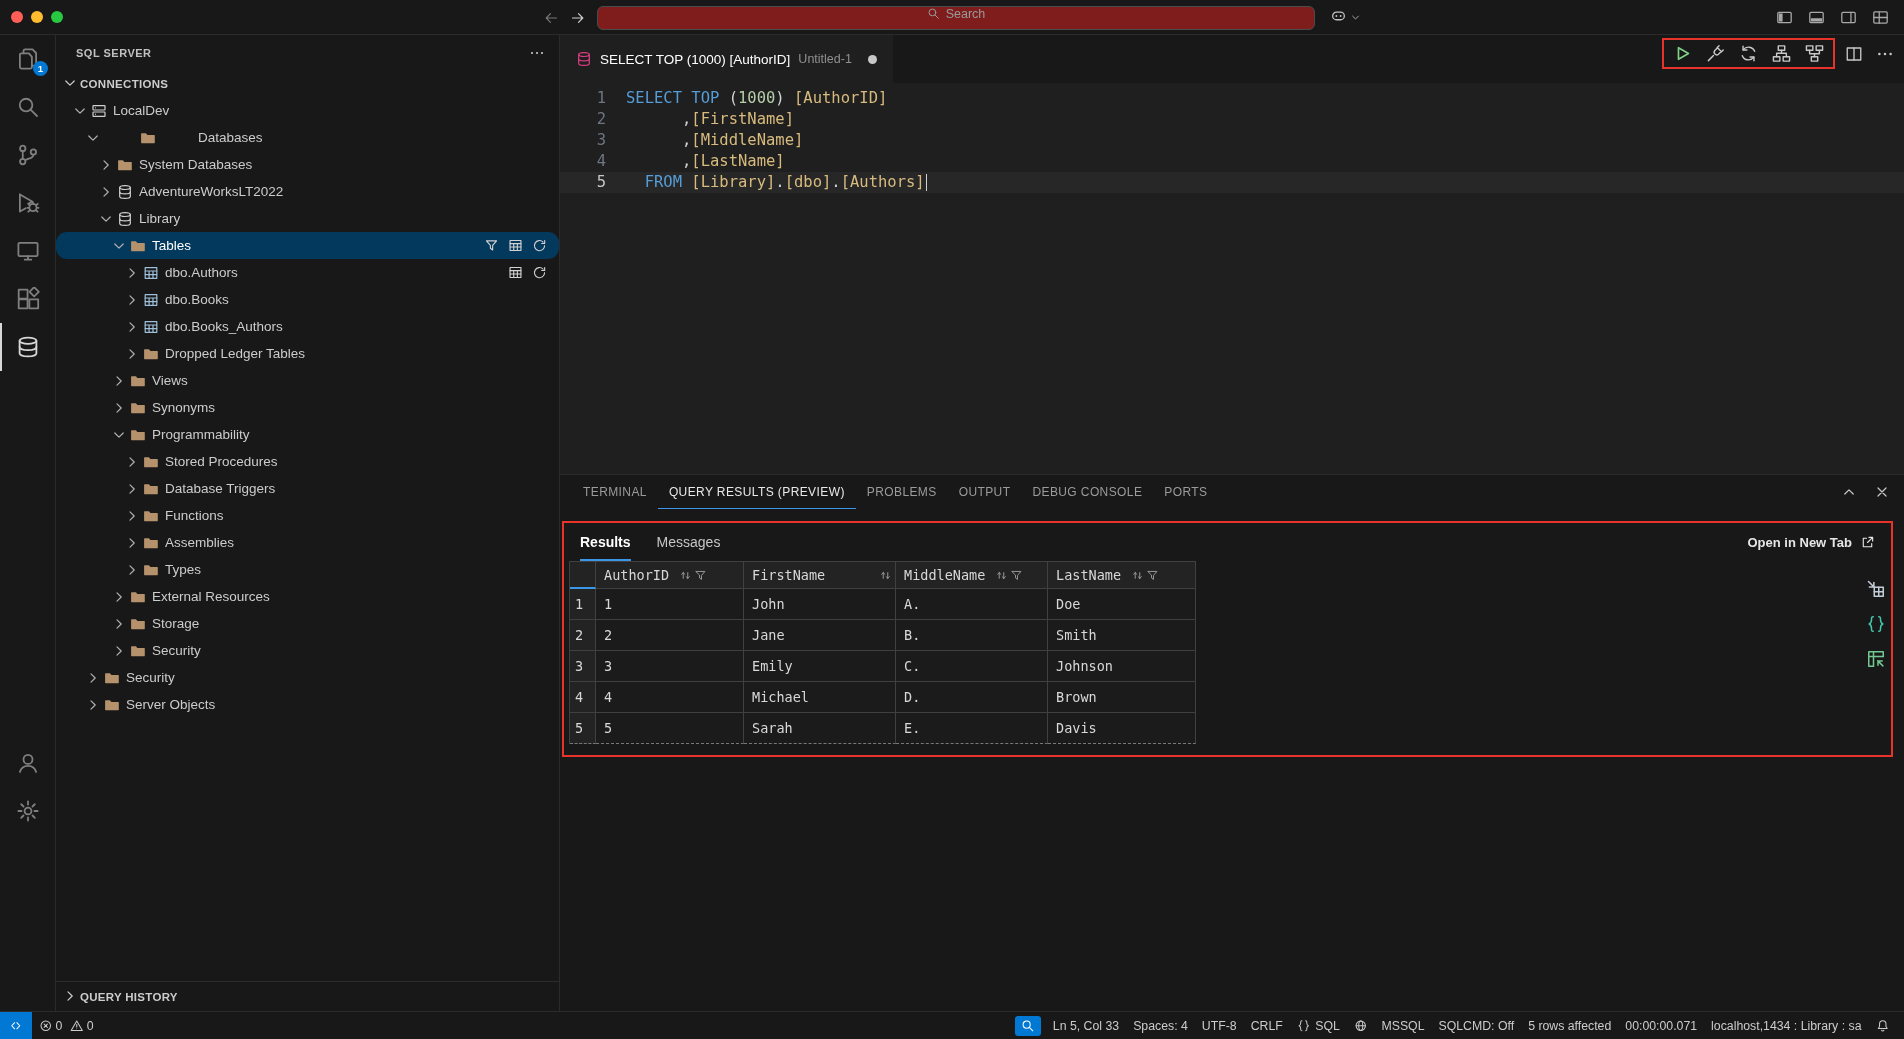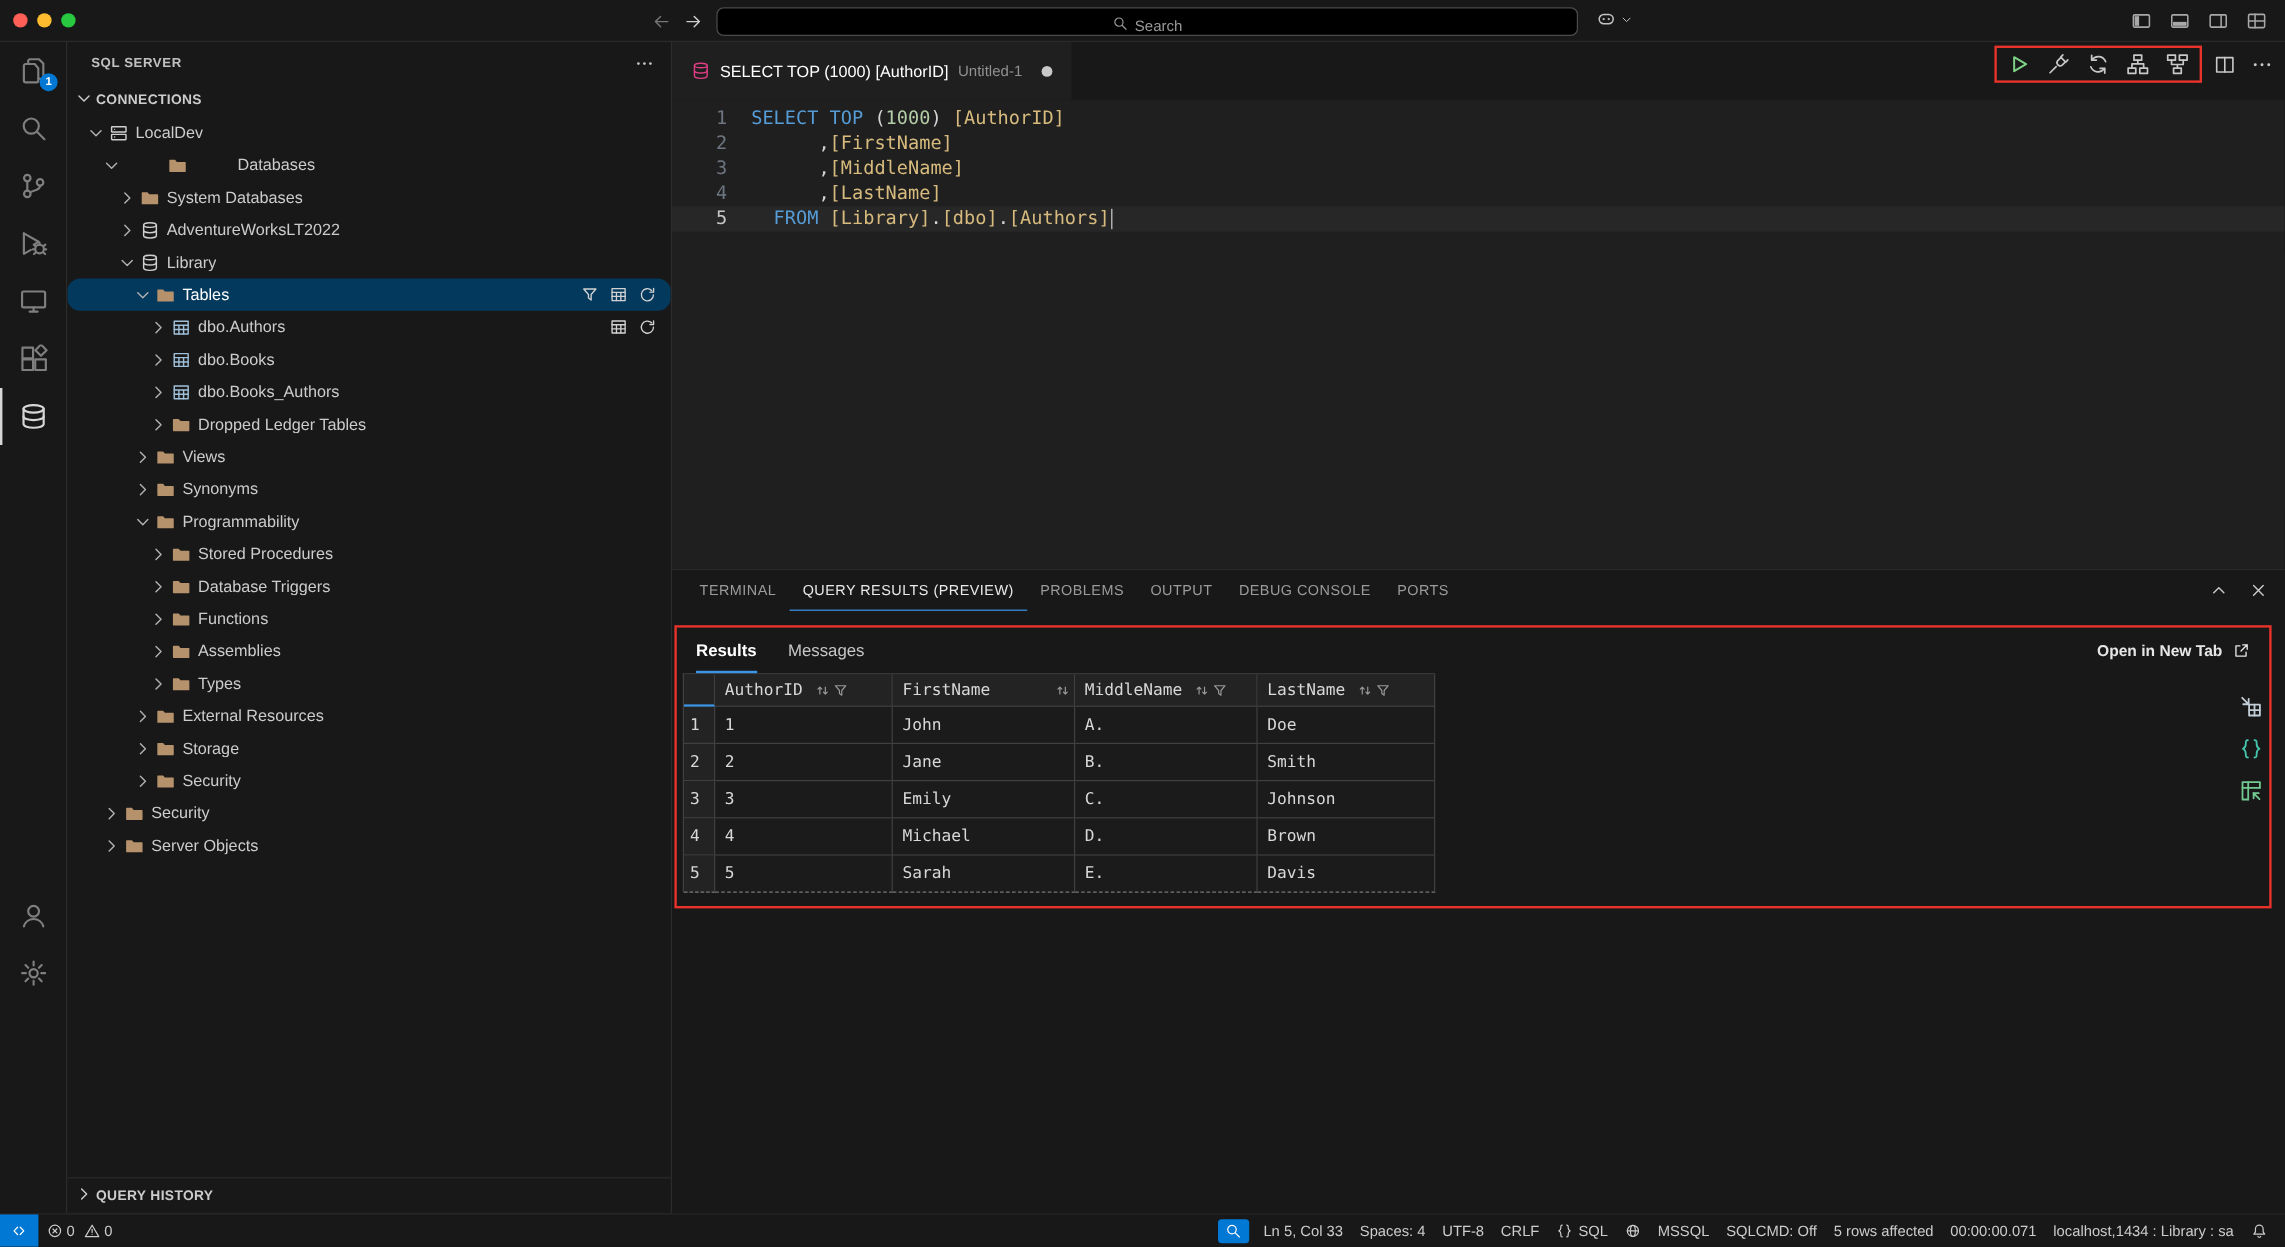--- a/index.html
+++ b/index.html
@@ -7,21 +7,21 @@
   .window{width:1904px;height:1039px;background:#1f1f1f;font-family:"Liberation Sans","DejaVu Sans",sans-serif;color:#ccc;display:flex;flex-direction:column;position:relative;}
 
   
   .titlebar{height:35px;flex:0 0 35px;background:#181818;border-bottom:1px solid #2b2b2b;display:flex;align-items:center;position:relative;}
   .traffic{display:flex;gap:8px;padding-left:11px;}
   .tl{width:12px;height:12px;border-radius:50%;}
   .t-red{background:#ff5f57}.t-yellow{background:#febc2e}.t-green{background:#28c840}
   .titlebar-center{position:absolute;left:50%;top:0;transform:translateX(-50%);height:35px;display:flex;align-items:center;gap:11px;}
   .nav-btn{color:#cfcfcf;display:inline-flex;}
   .nav-btn.dim{color:#767676;}
-  .searchbox{width:718px;height:24px;background:#000000;border:1px solid #4b4b4b;border-radius:6px;display:flex;align-items:flex-end;justify-content:center;gap:6px;color:#9a9a9a;font-size:12.5px;}
+  .searchbox{width:718px;height:24px;background:#7f1d1d;border:1px solid #4b4b4b;border-radius:6px;display:flex;align-items:flex-start;justify-content:center;gap:6px;color:#9a9a9a;font-size:12.5px;}
   .copilot{display:flex;align-items:center;gap:3px;color:#c2c2c2;margin-left:4px;cursor:pointer;}
   .titlebar-right{margin-left:auto;display:flex;align-items:center;gap:15px;padding-right:15px;color:#a8a8a8;}
   .tb-icon{display:inline-flex;cursor:pointer;}
 
   
   .main{flex:1;display:flex;min-height:0;}
 
   .activitybar{width:56px;flex:0 0 56px;background:#181818;border-right:1px solid #2b2b2b;position:relative;}
   .ab-item{height:48px;display:flex;align-items:center;justify-content:center;color:#7f7f7f;position:relative;cursor:pointer;}
   .ab-item.active{color:#d7d7d7;box-shadow:inset 2px 0 0 #d7d7d7;}

